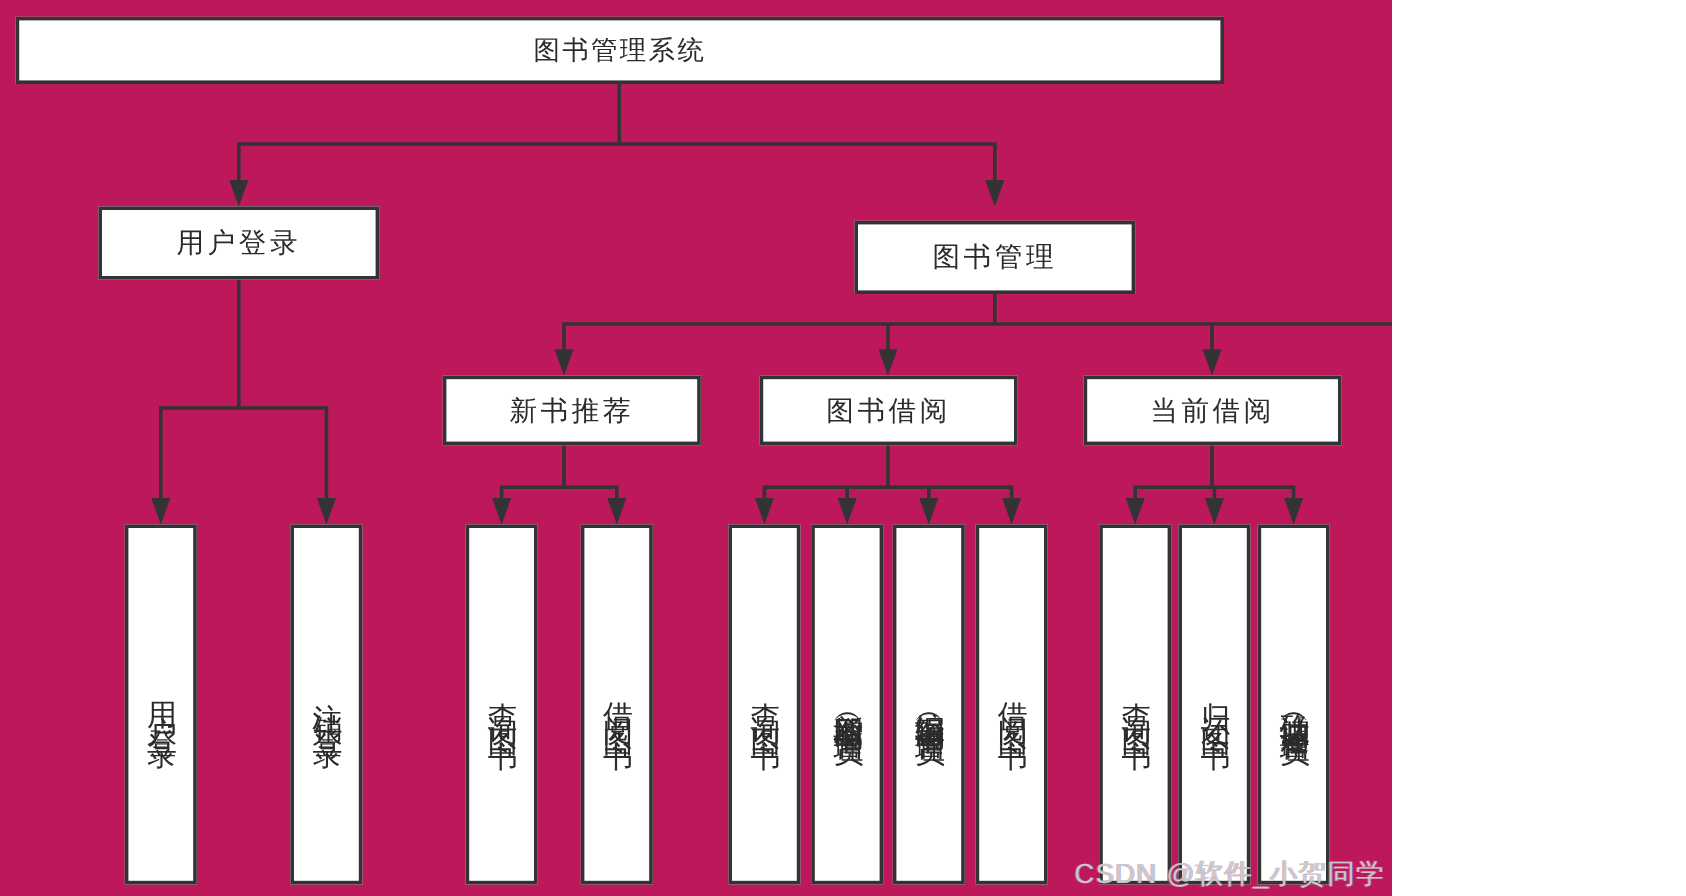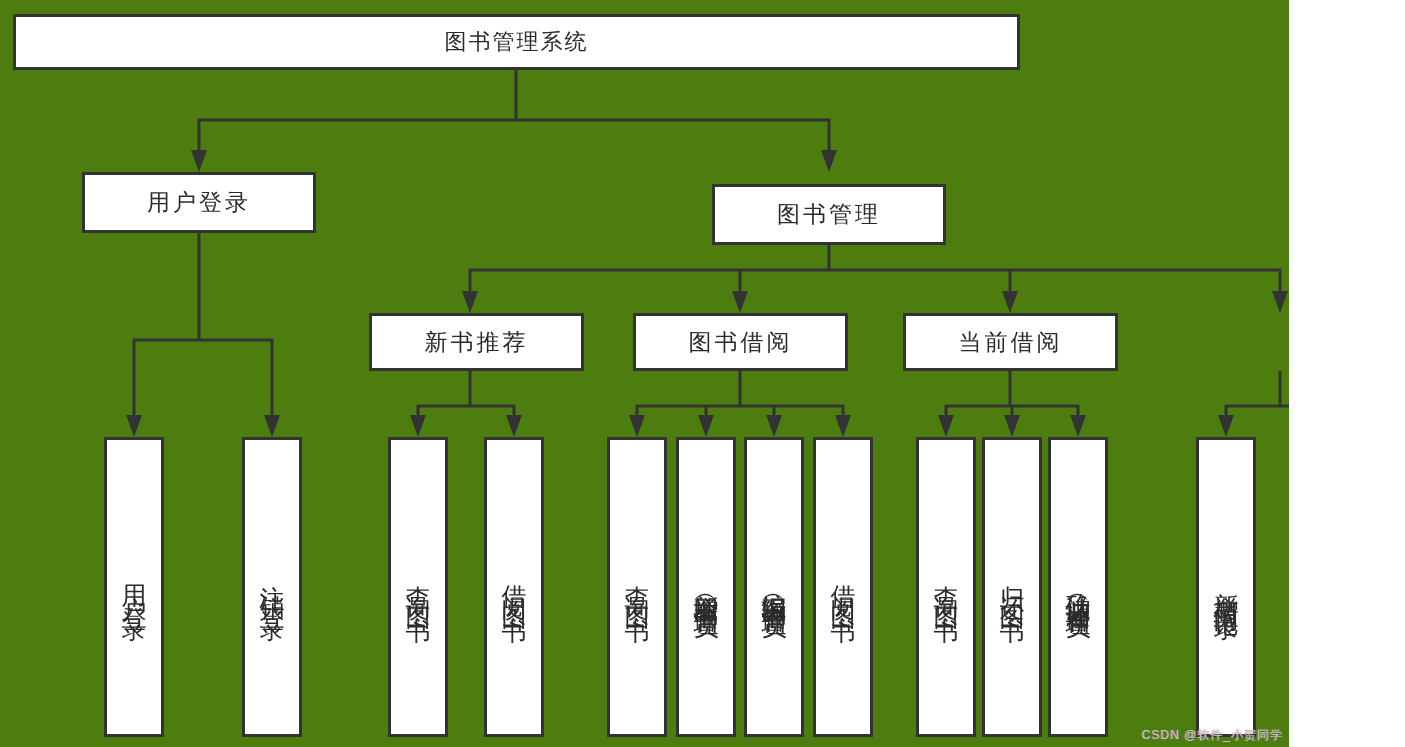--- a/index.html
+++ b/index.html
@@ -1,37 +1,37 @@
 <!DOCTYPE html>
 <html><head>
 <meta charset="utf-8">
 <style>
   html,body{margin:0;padding:0;background:#ffffff;}
   body{font-family:"Liberation Sans","DejaVu Sans",sans-serif;}
-  .canvas{position:relative;width:1289px;height:747px;background:#4d7c0f;overflow:hidden;}
+  .canvas{position:relative;width:1160px;height:747px;background:#be185d;overflow:hidden;}
   .connectors{position:absolute;left:0;top:0;z-index:1;}
   .node{
     position:absolute;z-index:2;box-sizing:border-box;
     background:#ffffff;border:3px solid #333333;
     display:flex;align-items:center;justify-content:center;
     color:#2b2b2b;
   }
   .node .hlabel{font-size:23px;letter-spacing:3px;white-space:nowrap;}
   .root .hlabel{font-size:22px;letter-spacing:2px;}
   .leaf{width:60px;height:300px;top:437px;}
   .vtext{
     writing-mode:vertical-rl;text-orientation:mixed;
     font-size:25px;line-height:1;white-space:nowrap;
   }
   .ls4{letter-spacing:11px;}
   .ls6{letter-spacing:5px;}
   .ls9{letter-spacing:3px;}
   .watermark{
     position:absolute;right:6px;bottom:3px;z-index:3;
-    font-size:12px;letter-spacing:1px;color:#c9c9c9;
+    font-size:23px;letter-spacing:1px;color:#c9c9c9;
     text-shadow:-1px 0 0 rgba(235,120,120,0.55), 1px 0 0 rgba(130,160,235,0.55);
   }
 </style>
 </head>
 <body>
 
 <div class="canvas">
 
   <svg class="connectors" width="1405" height="747" viewBox="0 0 1405 747">
     <g stroke="#333333" stroke-width="3" fill="none">

